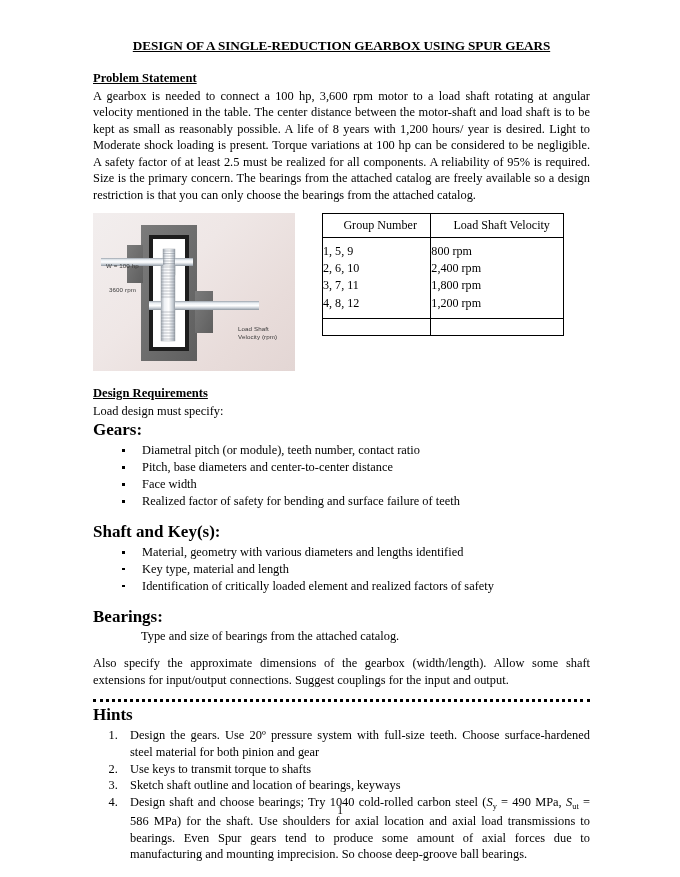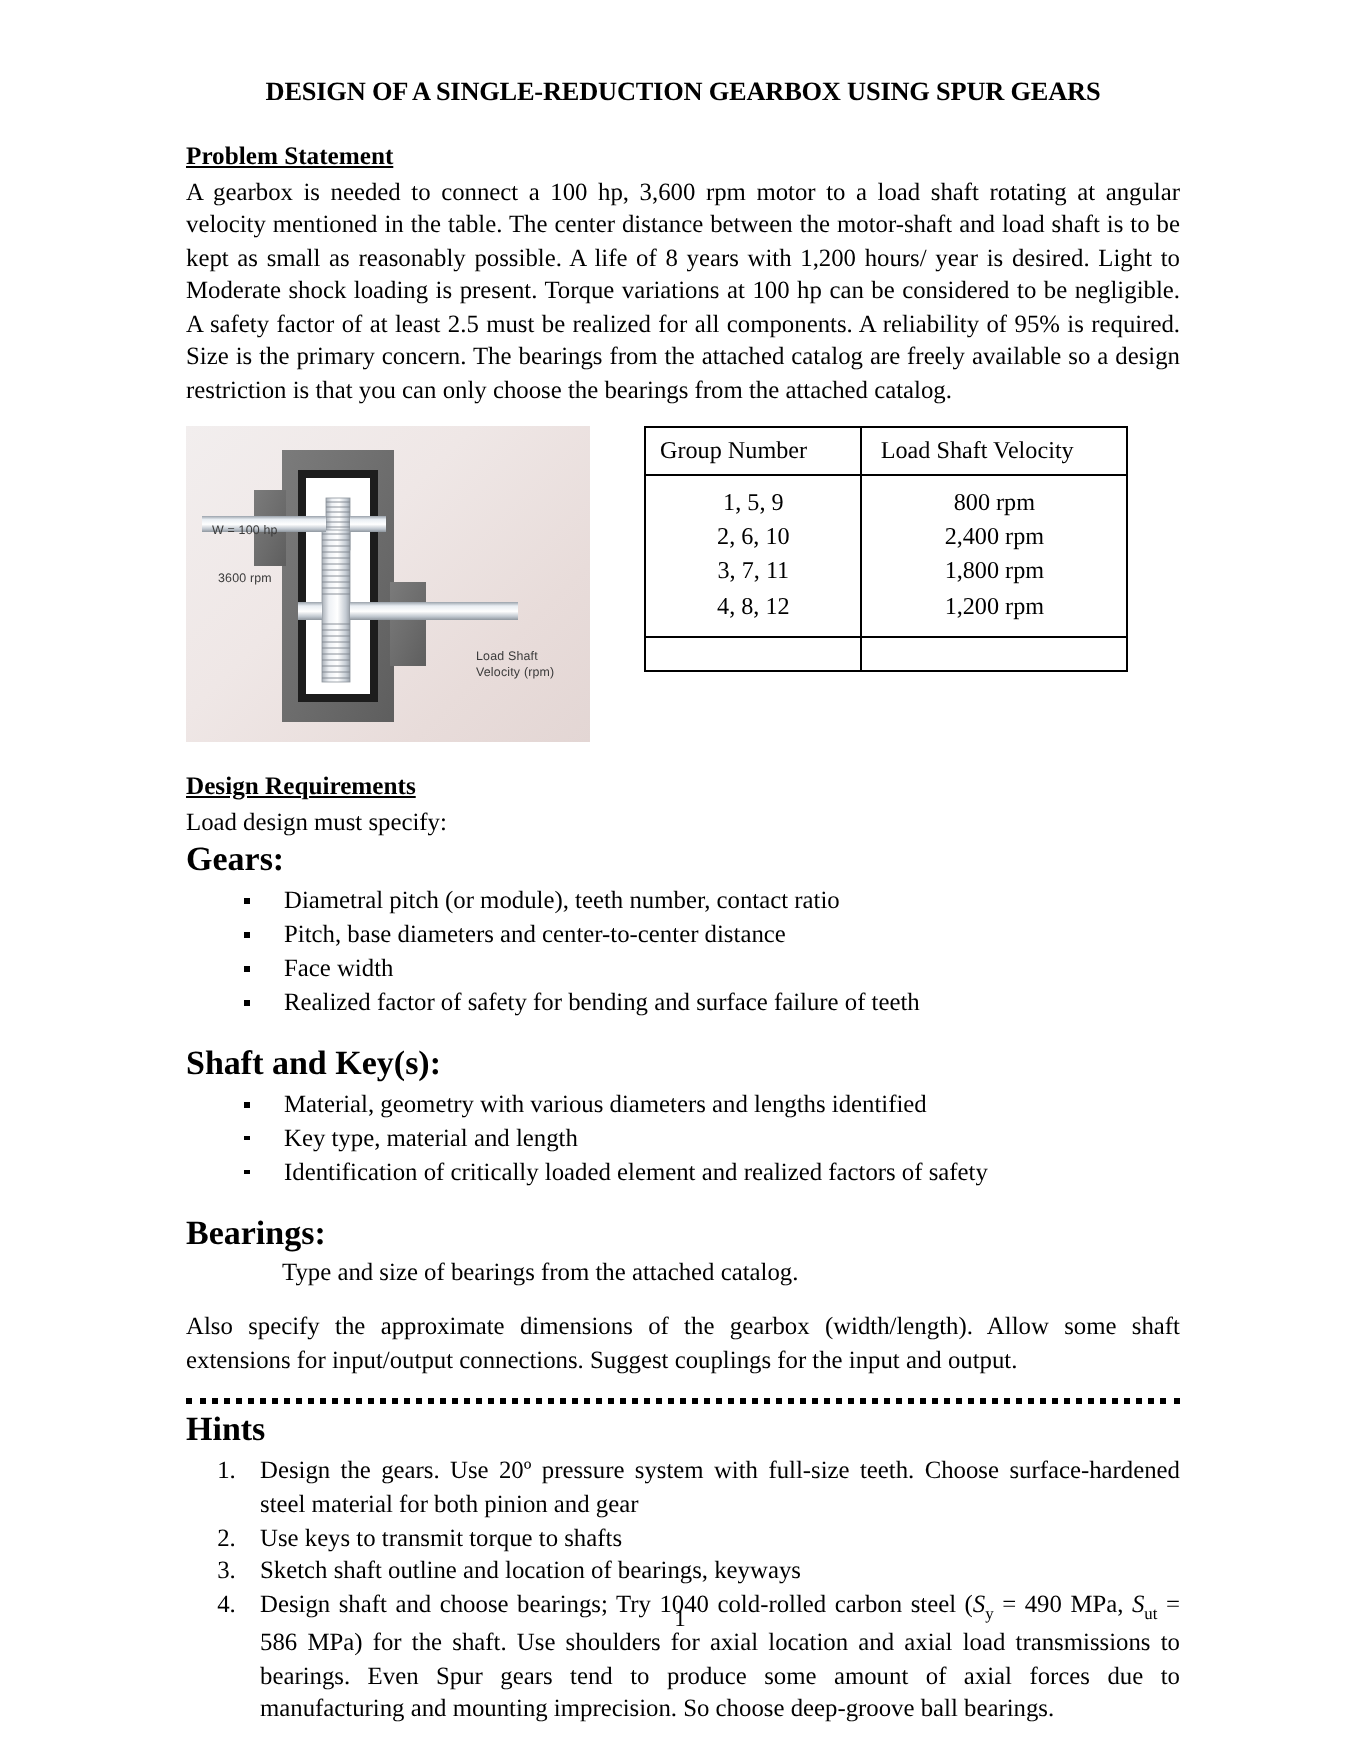--- a/index.html
+++ b/index.html
@@ -26,20 +26,21 @@
   .content {
     position: absolute;
     left: 93px;
     top: 38px;
     width: 497px;
   }
   .doc-title {
     text-align: center;
     font-size: 13.2px;
     font-weight: bold;
+    text-decoration: underline;
     letter-spacing: -0.1px;
     margin: 0 0 17px 0;
     line-height: 1.2;
   }
   .sec-head-ul {
     font-size: 12.6px;
     font-weight: bold;
     text-decoration: underline;
     margin: 0 0 1px 0;
     line-height: 1.25;
@@ -94,29 +95,29 @@
     position: absolute;
     left: 229px;
     top: 0px;
     width: 242px;
     border-collapse: collapse;
     font-size: 11.6px;
   }
   .vtable td, .vtable th {
     border: 1px solid #000;
     padding: 0;
-    text-align: center;
+    text-align: left;
     vertical-align: middle;
   }
   .vtable th {
     font-weight: normal;
     height: 23px;
     font-size: 12.1px;
     padding-left: 7px;
-    text-align: left;
+    text-align: center;
   }
   .vtable th.c2 { padding-left: 9px; }
   .vtable td.cellblock {
     padding: 5px 0 6px 0;
     line-height: 1.42;
     font-size: 12.1px;
   }
   .vtable td.spacer { height: 16px; border-top: none; }
   .tcol1 { width: 108px; }
   .tcol2 { width: 133px; }

